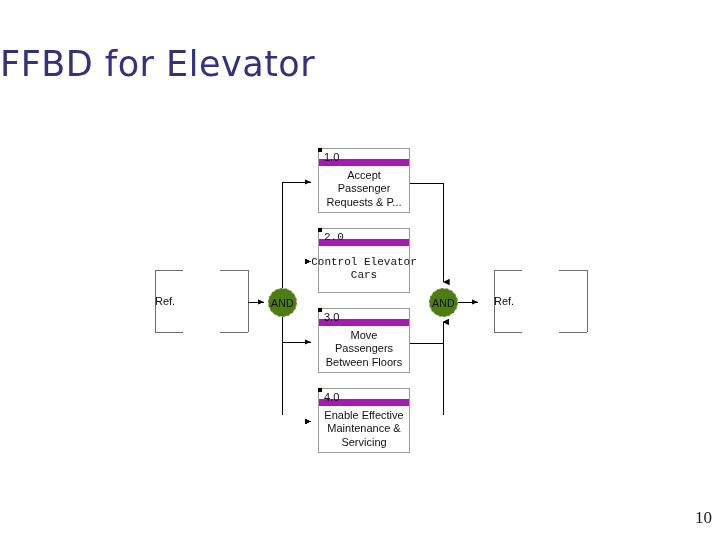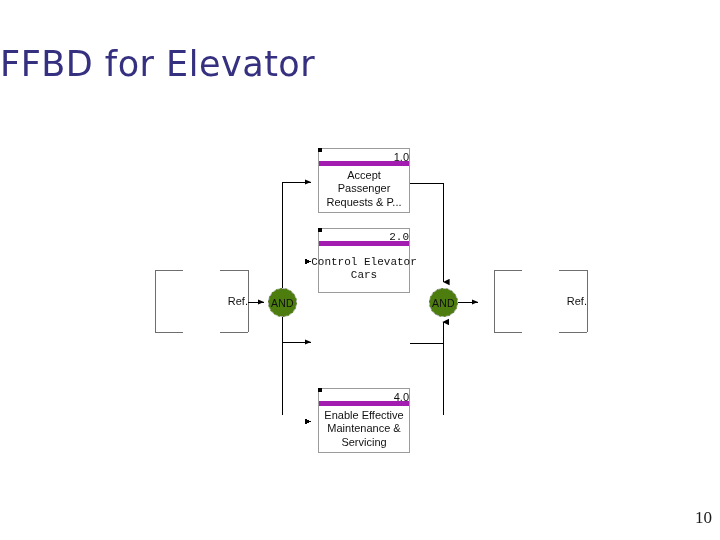--- a/index.html
+++ b/index.html
@@ -68,26 +68,26 @@
     position: absolute;
     left: -1px;
     top: -1px;
     width: 4px;
     height: 4px;
     background: #000000;
   }
   .fn-id-row {
     box-sizing: border-box;
     height: 17px;
-    border-bottom: 5px solid #a21caf;
+    border-bottom: 7px solid #a21caf;
     padding: 1px 0 0 5px;
     font-size: 11px;
     line-height: 15px;
     color: #111111;
-    text-align: right;
+    text-align: left;
     white-space: nowrap;
   }
   .fn-body {
     box-sizing: border-box;
     height: 46px;
     display: flex;
     flex-direction: column;
     justify-content: center;
     align-items: center;
     padding: 0 2px;
@@ -96,21 +96,21 @@
     color: #111111;
     text-align: right;
   }
   .fn-body span { display: block; white-space: nowrap; }
 
   
   .ref-box {
     position: absolute;
     display: flex;
     align-items: center;
-    justify-content: flex-end;
+    justify-content: flex-start;
     font-size: 11px;
     color: #111111;
   }
 
   
   .and-node {
     position: absolute;
     width: 29px;
     height: 29px;
     box-sizing: border-box;
@@ -217,20 +217,29 @@
 
     <div class="fn-block" style="left:318px; top:228px; width:92px; height:65px;font-family:Liberation Mono, monospace;">
       <div class="fn-handle"></div>
       <div class="fn-id-row">2.0</div>
       <div class="fn-body">
         <span>Control Elevator</span>
         <span>Cars</span>
       </div>
     </div>
 
+    <div class="fn-block" style="left:318px; top:308px; width:92px; height:65px;">
+      <div class="fn-handle"></div>
+      <div class="fn-id-row">3.0</div>
+      <div class="fn-body">
+        <span>Move</span>
+        <span>Passengers</span>
+        <span>Between Floors</span>
+      </div>
+    </div>
 
     <div class="fn-block" style="left:318px; top:388px; width:92px; height:65px;">
       <div class="fn-handle"></div>
       <div class="fn-id-row">4.0</div>
       <div class="fn-body">
         <span>Enable Effective</span>
         <span>Maintenance &amp;</span>
         <span>Servicing</span>
       </div>
     </div>

